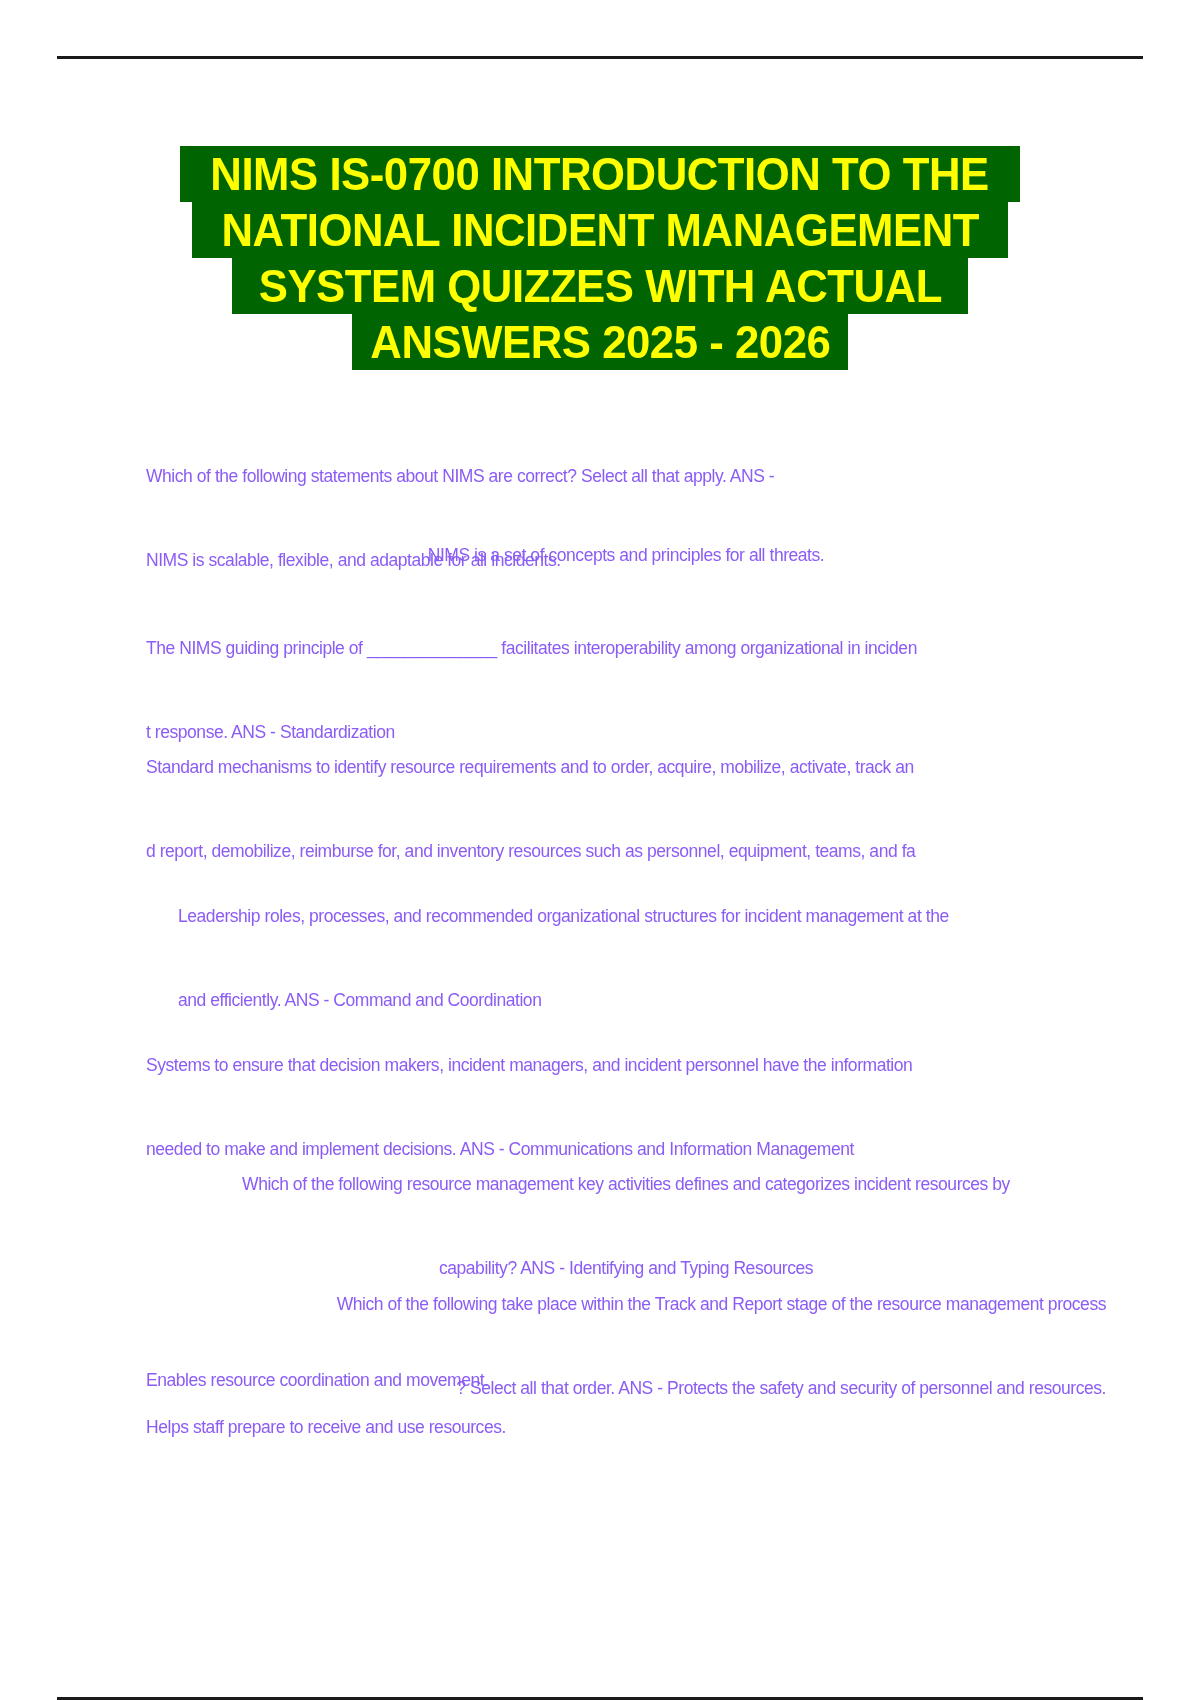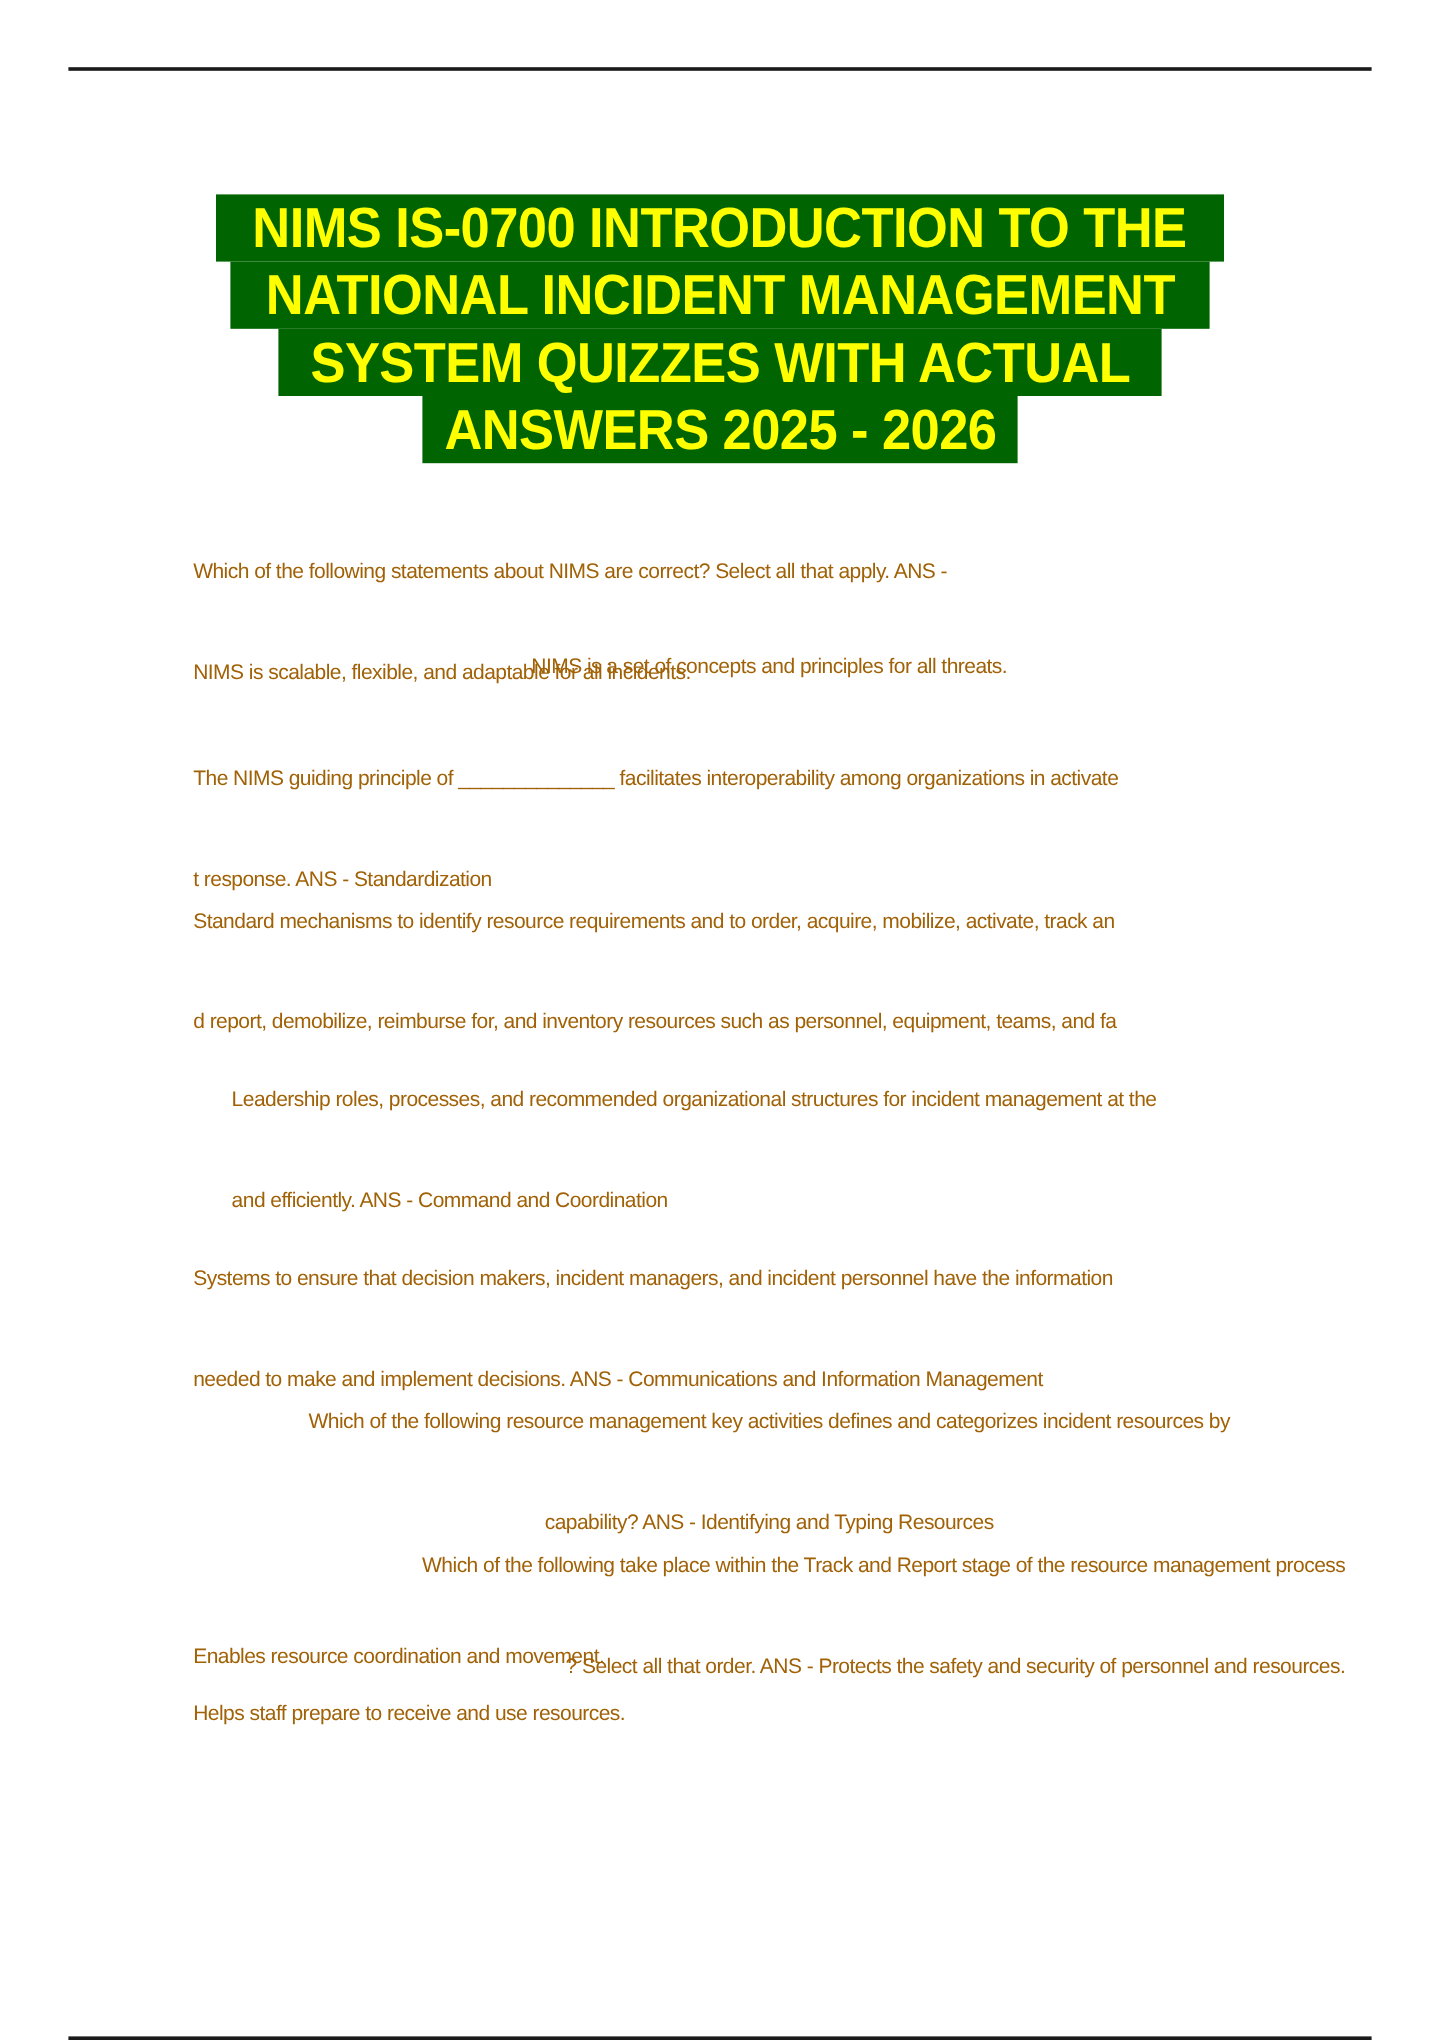--- a/index.html
+++ b/index.html
@@ -1,23 +1,23 @@
 <!DOCTYPE html>
 <html><head>
 <meta charset="utf-8">
 <style>
   html, body { margin: 0; padding: 0; background: #ffffff; }
   body { width: 1200px; height: 1700px; position: relative; overflow: hidden; font-family: "Liberation Sans", sans-serif; }
   .rule { position: absolute; left: 57px; width: 1086px; height: 3px; background: #1a1a1a; }
   .rule.top { top: 56px; }
   .rule.bottom { top: 1697px; }
-  .title-wrap { position: absolute; top: 162px; left: 0; width: 1200px; }
+  .title-wrap { position: absolute; top: 146px; left: 0; width: 1200px; }
   .title-line { display: table; margin: 0 auto; background: #006400; color: #ffff00; font-family: "Liberation Sans", sans-serif; font-weight: bold; font-size: 47px; line-height: 56px; height: 56px; padding: 0 1px; letter-spacing: -0.5px; white-space: nowrap; }
   .title-line span { display: inline-block; transform: scaleX(0.93); transform-origin: center; }
-  .p { position: absolute; left: 161px; width: 960px; color: #a16207; font-family: "Liberation Sans", sans-serif; font-size: 17.5px; letter-spacing: -0.45px; line-height: 28px; white-space: pre-wrap; }
+  .p { position: absolute; left: 146px; width: 960px; color: #8b5cf6; font-family: "Liberation Sans", sans-serif; font-size: 17.5px; letter-spacing: -0.45px; line-height: 28px; white-space: pre-wrap; }
   .p .ln { display: block; white-space: nowrap; }
 </style>
 </head>
 <body>
 
 <div class="rule top"></div>
 
 <div class="title-wrap">
   <div class="title-line">
       <span>NIMS IS-0700 INTRODUCTION TO THE</span>
@@ -36,21 +36,21 @@
 <div class="p" style="top:406px;">
   <span class="ln">Which of the following statements about NIMS are correct? Select all that apply.  ANS -</span>
   <span class="ln"> NIMS is scalable, flexible, and adaptable for all incidents.</span>
 </div>
 
 <div class="p" style="top:485px;text-align:center;">
   <span class="ln">NIMS is a set of concepts and principles for all threats.</span>
 </div>
 
 <div class="p" style="top:578px;">
-  <span class="ln">The NIMS guiding principle of ______________ facilitates interoperability among organizations in activate</span>
+  <span class="ln">The NIMS guiding principle of ______________ facilitates interoperability among organizational in inciden</span>
   <span class="ln">t response.  ANS - Standardization</span>
 </div>
 
 <div class="p" style="top:697px;">
   <span class="ln">Standard mechanisms to identify resource requirements and to order, acquire, mobilize, activate, track an</span>
   <span class="ln">d report, demobilize, reimburse for, and inventory resources such as personnel, equipment, teams, and fa</span>
 </div>
 
 <div class="p" style="top:846px;margin-left:32px;">
   <span class="ln">Leadership roles, processes, and recommended organizational structures for incident management at the</span>

